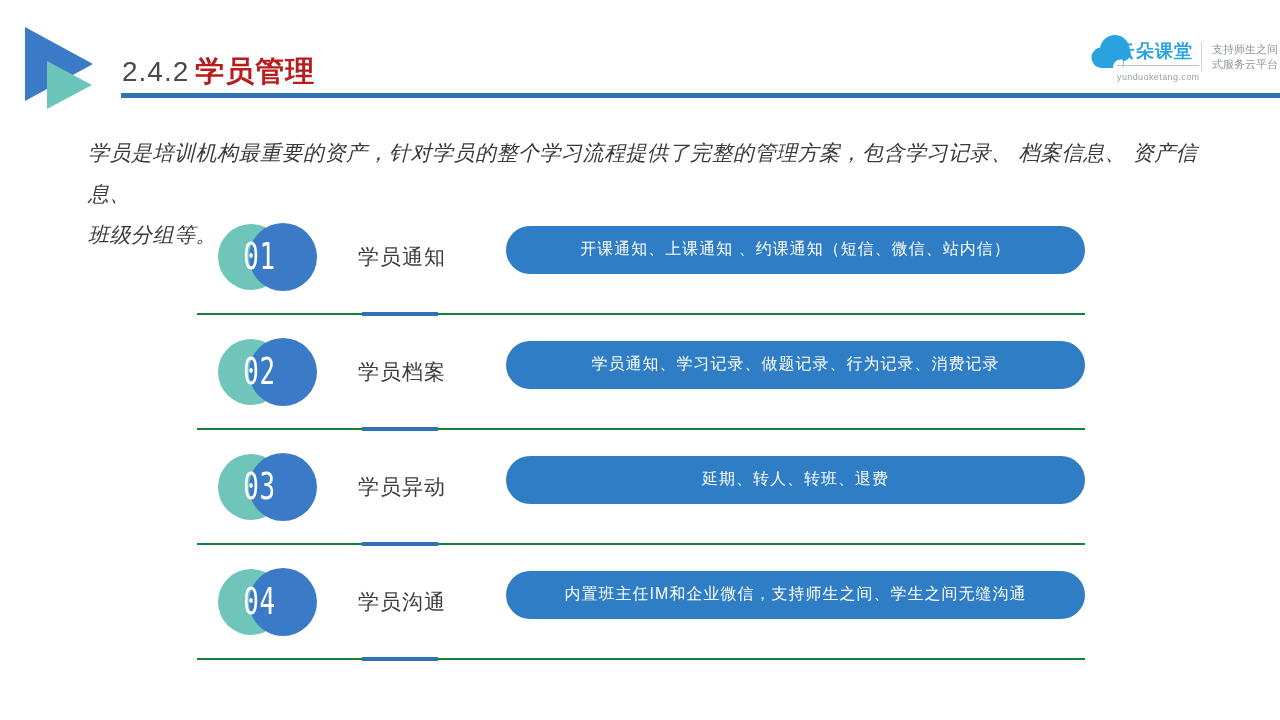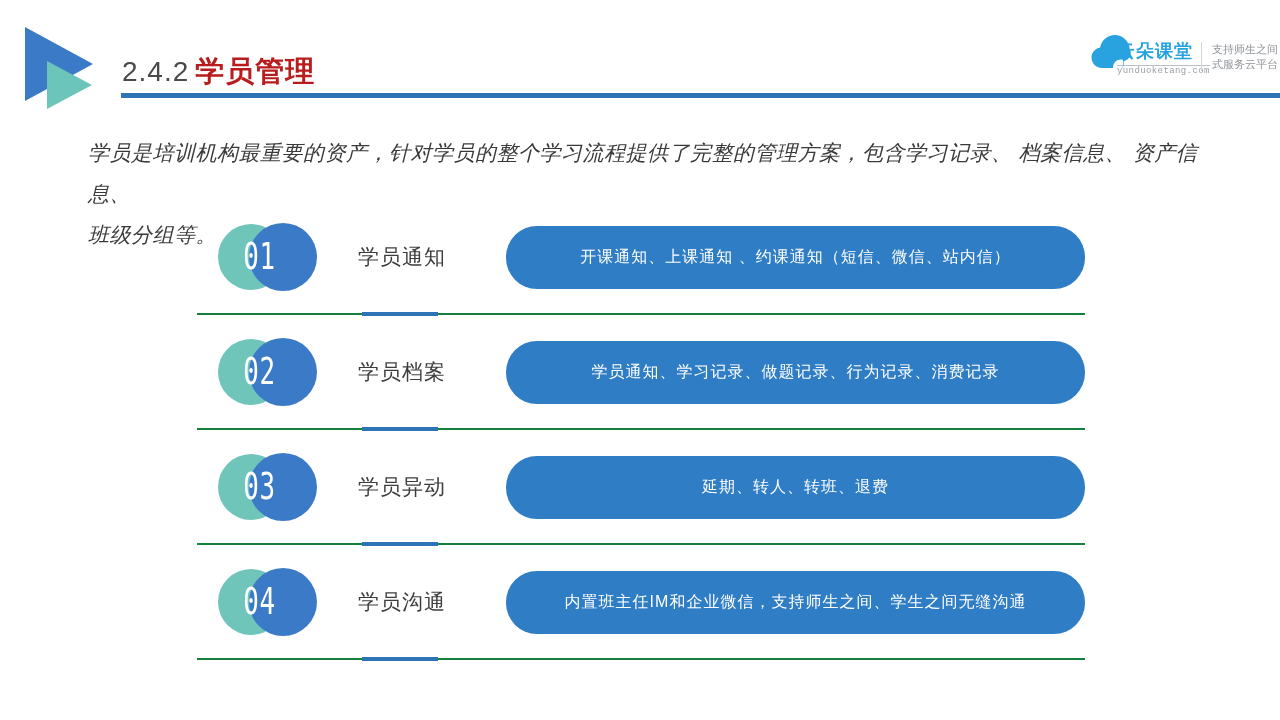--- a/index.html
+++ b/index.html
@@ -15,24 +15,24 @@
   .tri-teal { left:47px; top:61px; width:45px; height:48px;
     background:#6cc5ba; clip-path:polygon(0 0,100% 50%,0 100%); }
 
   .title-wrap { position:absolute; left:122px; top:52px; white-space:nowrap; }
   .title-num { font-size:28px; color:#4a4a4a; font-weight:400; letter-spacing:1px;text-align:center; }
   .title-main { font-size:29px; color:#b91c1c; font-weight:700; margin-left:6px; letter-spacing:1px; }
   .title-rule { position:absolute; left:121px; right:0; top:93px; height:5px; background:#2e74b5; }
 
   
   .logo-cloud { position:absolute; left:1091px; top:34px; }
-  .logo-block { position:absolute; left:1117px; top:39px;font-family:Liberation Mono, monospace; }
+  .logo-block { position:absolute; left:1117px; top:39px; }
   .logo-name { font-size:18px; font-weight:700; color:#29a3e0; letter-spacing:1px; white-space:nowrap; }
   .logo-domain { font-size:9px; color:#9aa0a6; border-top:1px solid #b9bfc4;
-    margin-top:2px; padding-top:0; white-space:nowrap; letter-spacing:.4px; }
+    margin-top:2px; padding-top:6px; white-space:nowrap; letter-spacing:.4px; }
   .logo-divider { position:absolute; left:1201px; top:42px; width:1px; height:29px; background:#d2d6da; }
   .logo-tagline { position:absolute; left:1212px; top:42px; font-size:11px; color:#8f9398; line-height:15px; white-space:nowrap; }
 
   
   .intro { position:absolute; left:88px; top:132px; width:1130px;
     font-size:21px; line-height:41px; color:#3a3a3a; letter-spacing:.5px; }
   .intro span { display:block;font-style:italic; }
 
   
   .rows { position:absolute; left:197px; top:200px; width:888px; }
@@ -42,21 +42,21 @@
   .circle.teal { left:21px; width:66px; height:66px; margin-top:-33px; background:#6fc5ba; }
   .circle.blue { left:52px; width:68px; height:68px; margin-top:-34px; background:#3b7ac6; }
   .num { position:absolute; left:40px; top:50%; width:42px; margin-top:-22px; height:44px;
     text-align:center; color:#ffffff; font-family:"DejaVu Sans Mono",monospace;
     font-size:37px; line-height:44px; letter-spacing:1px; transform:scaleX(.70); }
 
   .label { position:absolute; left:130px; top:50%; width:150px; margin-top:-14px;
     text-align:center; font-size:21px; color:#3d3d3d; letter-spacing:1px; }
   .label-underline { position:absolute; left:165px; bottom:-3px; width:76px; height:4px; background:#2e74b5; }
 
-  .pill { position:absolute; left:309px; top:50%; margin-top:-31px; width:579px; height:63px;
+  .pill { position:absolute; left:309px; top:50%; margin-top:-31px; width:579px; height:48px;
     background:#2f7dc4; border-radius:31px; display:flex; align-items:center; justify-content:center; }
   .pill span { color:#ffffff; font-size:16px; letter-spacing:1px; white-space:nowrap; }
 </style>
 </head>
 <body>
 
 <div class="slide">
 
   <div class="tri tri-blue"></div>
   <div class="tri tri-teal"></div>

